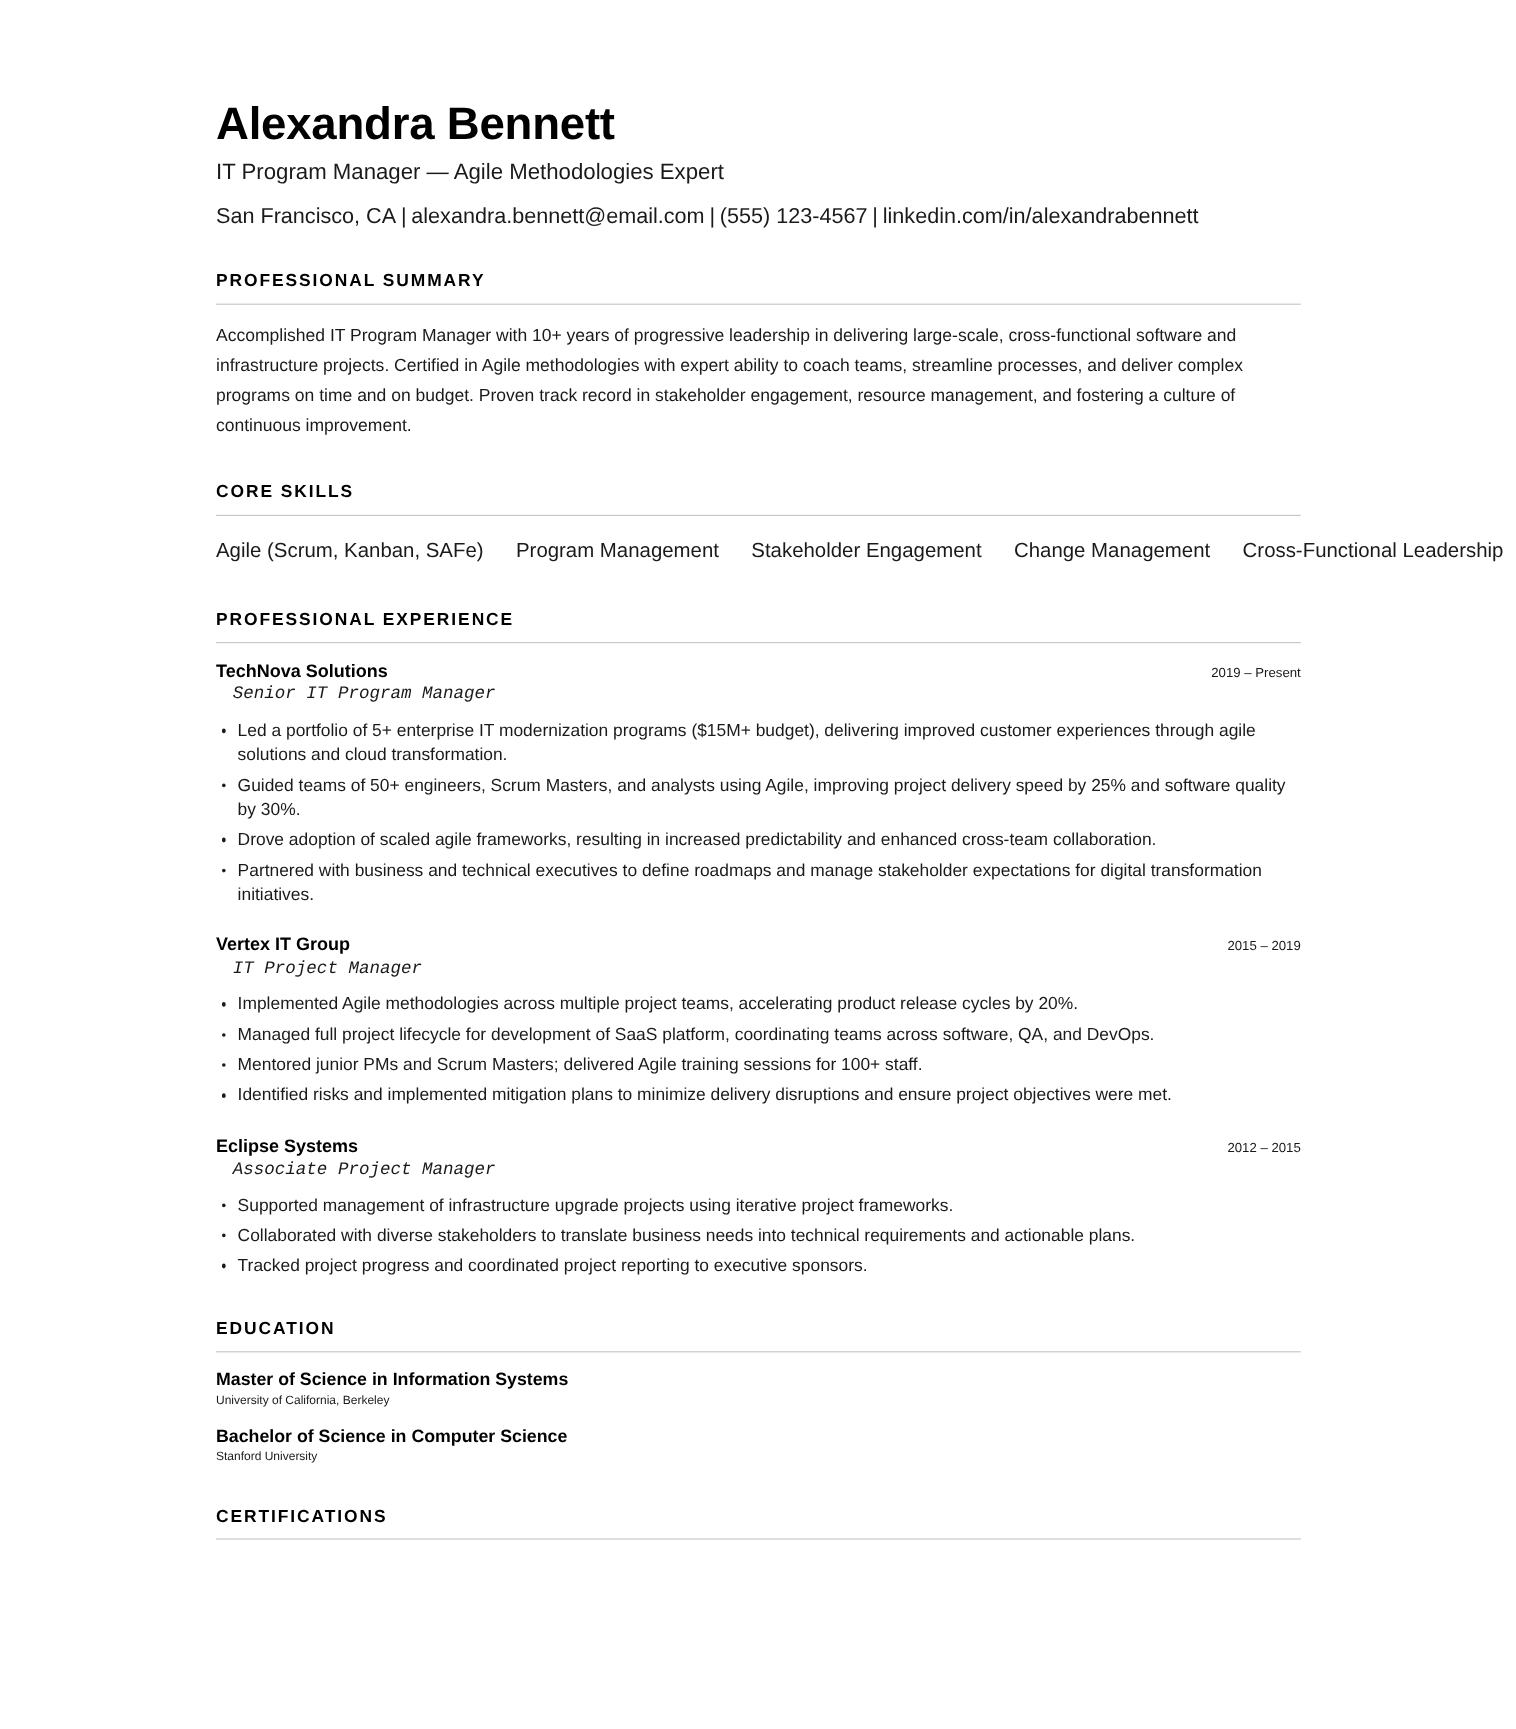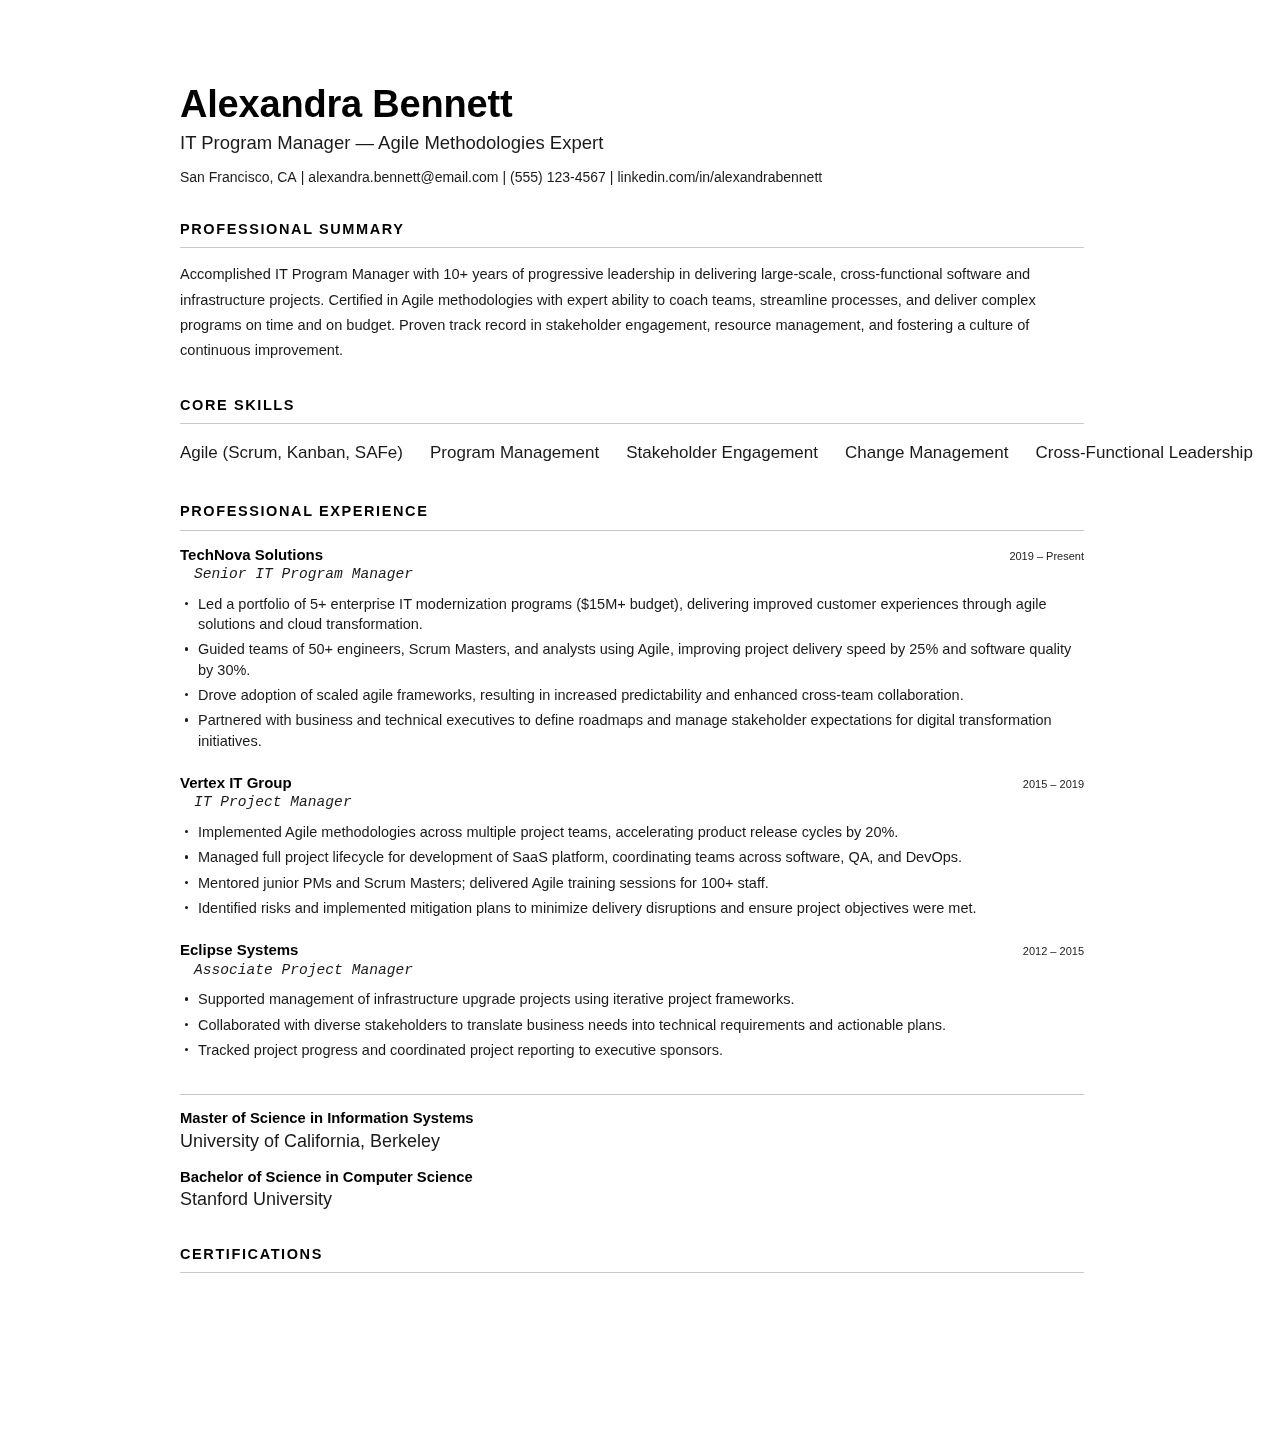--- a/index.html
+++ b/index.html
@@ -35,21 +35,21 @@
     color: #000000;
   }
   .subtitle {
     font-size: 18.5px;
     font-weight: normal;
     line-height: 1.25;
     margin: 0 0 14px 0;
     color: #1a1a1a;
   }
   .contact {
-    font-size: 14px;
+    font-size: 18px;
     line-height: 1.35;
     margin: 0;
     color: #1a1a1a;
   }
   .contact .sep {
     padding: 0 4px;
     color: #1a1a1a;
   }
 
   
@@ -163,21 +163,21 @@
   .edu:last-child {
     margin-bottom: 0;
   }
   .edu-degree {
     font-size: 14.8px;
     font-weight: bold;
     color: #000000;
     line-height: 1.35;
   }
   .edu-school {
-    font-size: 18px;
+    font-size: 10px;
     color: #1a1a1a;
     line-height: 1.35;
   }
 
   
   .certs-body {
     min-height: 10px;
   }
 </style>
 </head>
@@ -245,20 +245,21 @@
             <ul class="bullets">
               <li>Supported management of infrastructure upgrade projects using iterative project frameworks.</li>
               <li>Collaborated with diverse stakeholders to translate business needs into technical requirements and actionable plans.</li>
               <li>Tracked project progress and coordinated project reporting to executive sponsors.</li>
             </ul>
           </div>
         </div>
     </section>
 
     <section class="section">
+      <h2 class="section-title">EDUCATION</h2>
       <div class="rule"></div>
       <div id="education-list">
           <div class="edu">
             <div class="edu-degree">Master of Science in Information Systems</div>
             <div class="edu-school">University of California, Berkeley</div>
           </div>
           <div class="edu">
             <div class="edu-degree">Bachelor of Science in Computer Science</div>
             <div class="edu-school">Stanford University</div>
           </div>

